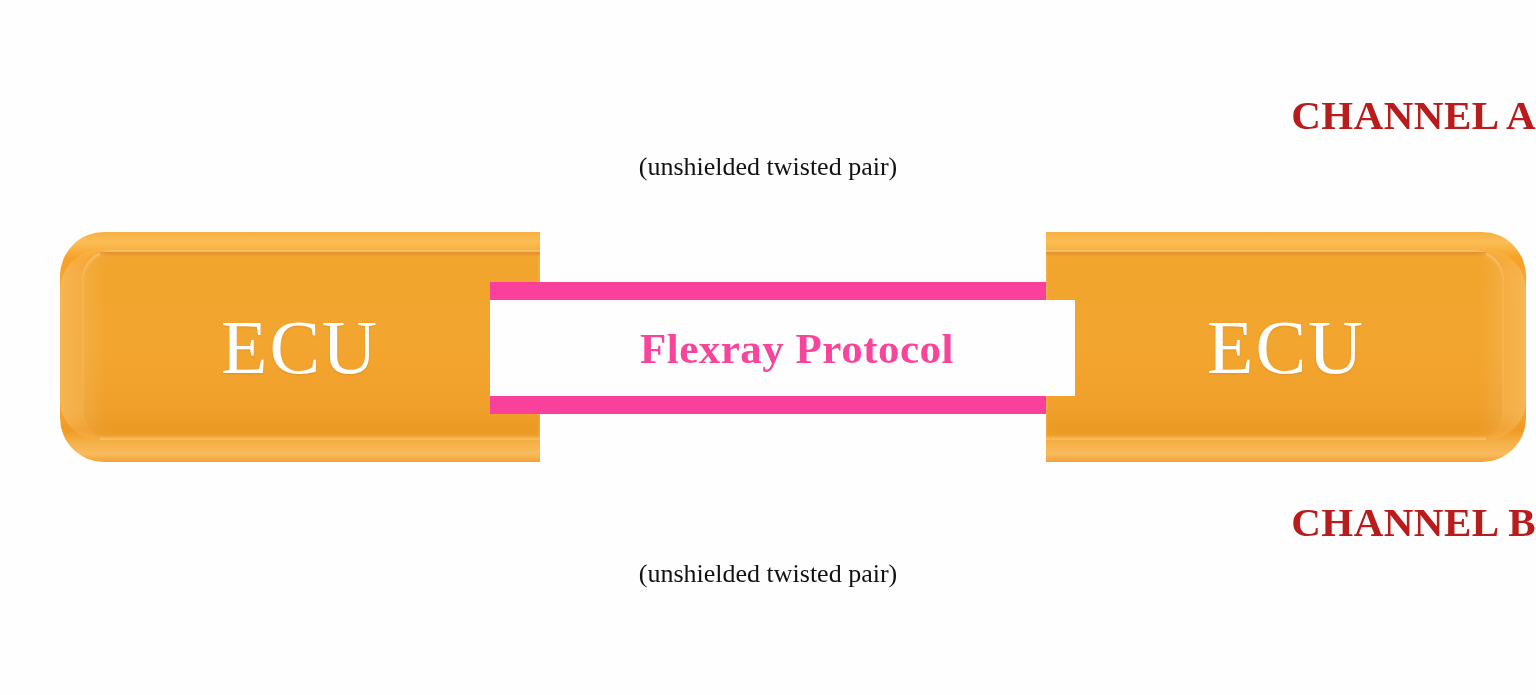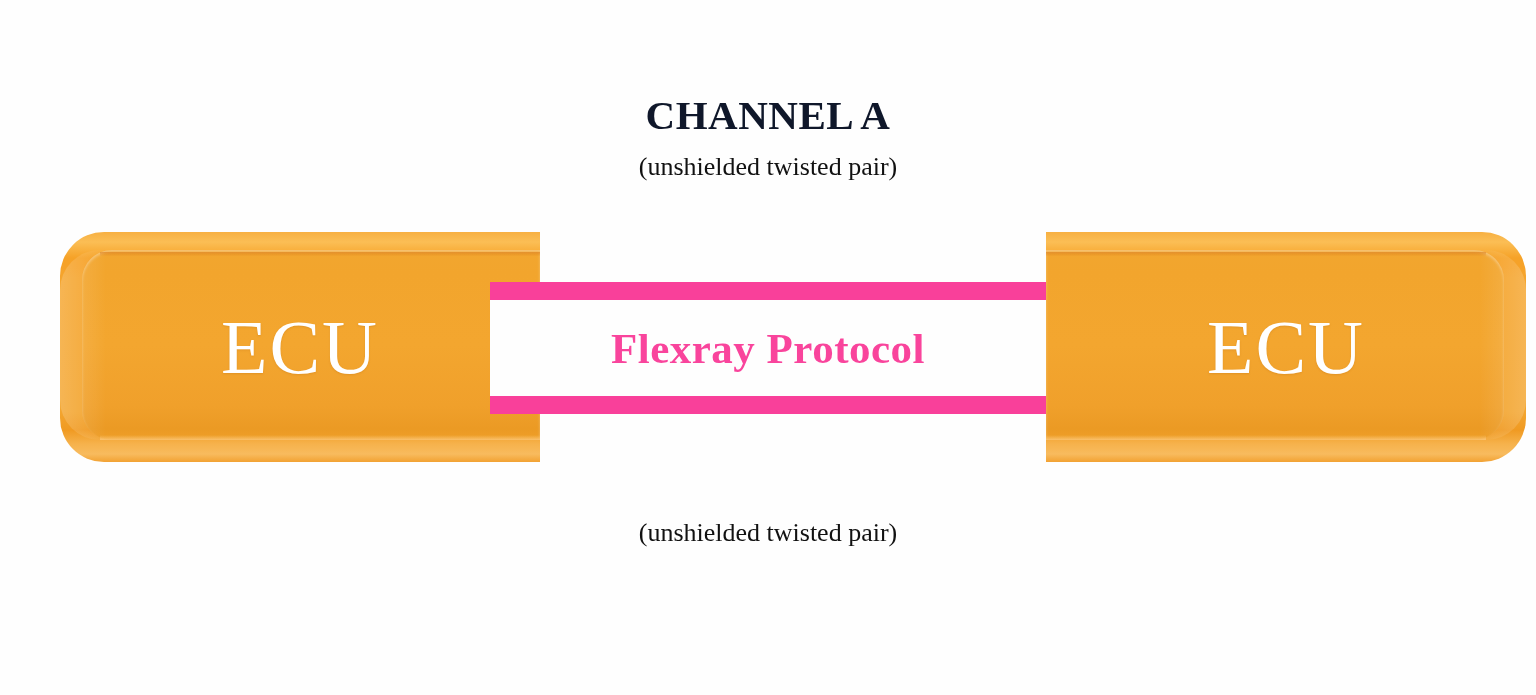--- a/index.html
+++ b/index.html
@@ -28,24 +28,25 @@
     text-align: center;
   }
   .channel-block.top  { top: 95px; }
   .channel-block.bottom { top: 502px; }
 
   .channel-title {
     font-family: "Liberation Serif", "DejaVu Serif", serif;
     font-weight: bold;
     font-size: 41px;
     letter-spacing: 0.5px;
-    color: #0f172a;
+    color: #b91c1c;
     line-height: 1.0;
     margin: 0;
     white-space: nowrap;
+    text-align: right;
   }
   .channel-sub {
     font-family: "Liberation Serif", "DejaVu Serif", serif;
     font-weight: normal;
     font-size: 26px;
     color: #111111;
     line-height: 1.0;
     margin: 18px 0 0 0;
     white-space: nowrap;
   }
@@ -189,20 +190,21 @@
   .protocol {
     position: absolute;
     left: 490px;
     top: 300px;
     width: 556px;
     height: 96px;
     display: flex;
     align-items: center;
     justify-content: center;
     background: #fefefe;
+    padding-left: 29px;
   }
   .protocol .protocol-text {
     font-family: "Liberation Serif", "DejaVu Serif", serif;
     font-weight: bold;
     font-size: 43px;
     color: #f9449c;
     letter-spacing: 0.5px;
     white-space: nowrap;
   }
 </style>
@@ -240,16 +242,17 @@
 
   <div class="protocol">
     <span class="protocol-text">Flexray Protocol</span>
   </div>
 
   <div class="bus-line channel-b">
     <div class="wire"></div>
   </div>
 
   <div class="channel-block bottom">
+    <div class="channel-title">CHANNEL B</div>
     <div class="channel-sub">(unshielded twisted pair)</div>
   </div>
 
 </div>
 
 </body></html>

